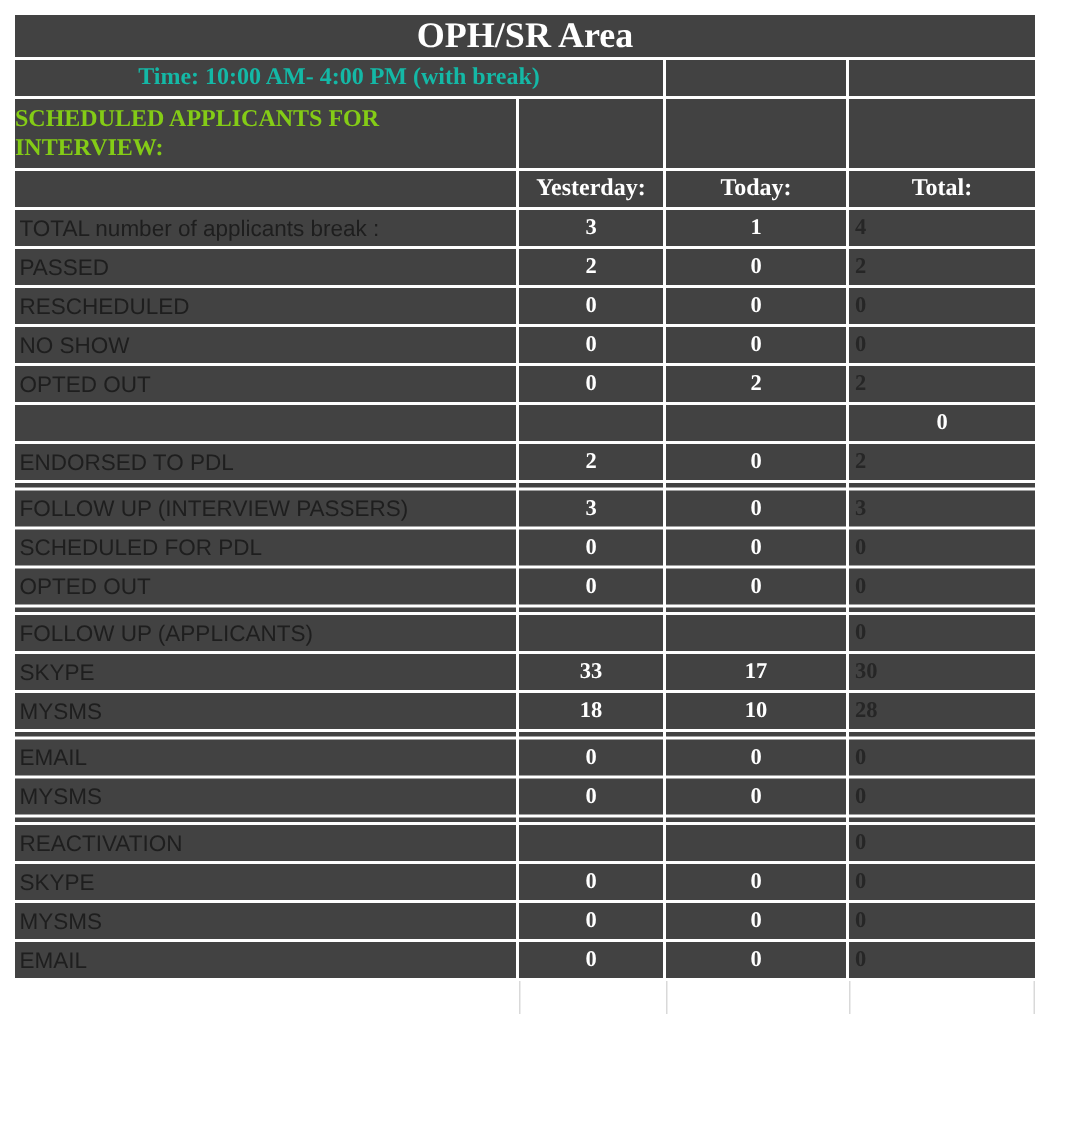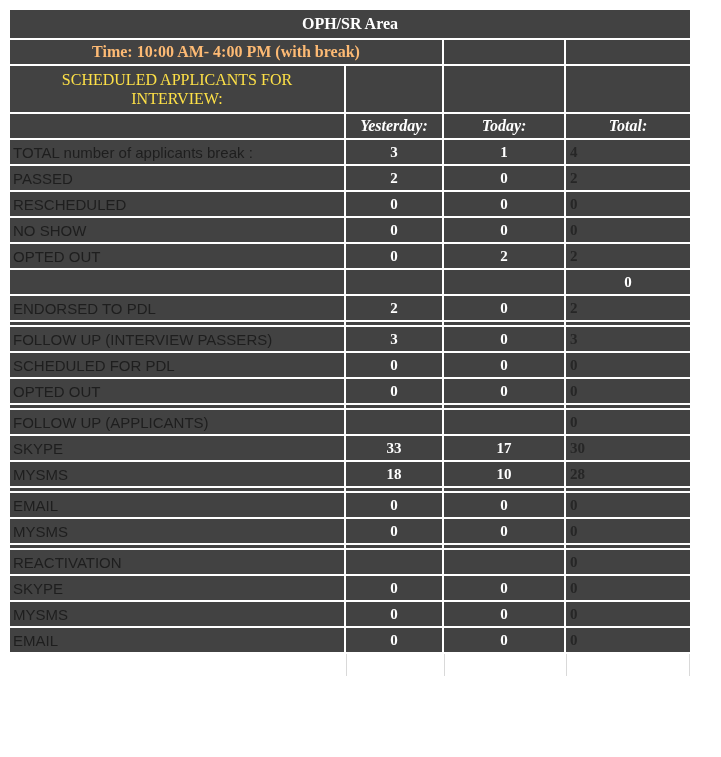--- a/index.html
+++ b/index.html
@@ -14,31 +14,31 @@
   td {
     background:#424242;
     height:24px;
     padding:0;
     overflow:hidden;
     white-space:nowrap;
     vertical-align:middle;
   }
   td.title-cell {
     height:28px; text-align:center;
-    font-weight:bold; font-size:16px; color:#ffffff;
+    font-weight:bold; font-size:24px; color:#ffffff;
   }
   td.time-cell {
-    text-align:center; font-weight:bold; font-size:16px; color:#fdba74;
+    text-align:center; font-weight:bold; font-size:16px; color:#14b8a6;
   }
   td.sched-cell {
-    height:46px; text-align:center; font-weight:normal;
-    font-size:16px; color:#fde047; white-space:normal; line-height:19px;
+    height:46px; font-weight:bold;
+    font-size:16px; color:#84cc16; white-space:normal; line-height:19px;
   }
   td.sched-cell .wrapbox { display:inline-block; max-width:280px; }
-  td.hdr { text-align:center; font-weight:bold; font-size:16px; color:#ffffff;font-style:italic; }
+  td.hdr { text-align:center; font-weight:bold; font-size:16px; color:#ffffff; }
   td.label {
     font-family:"Liberation Sans", sans-serif;
     font-size:15px; color:#1e1e1e; padding-left:3px;
   }
   td.val { text-align:center; font-weight:bold; font-size:15px; color:#ffffff; }
   td.total { font-weight:bold; font-size:15px; color:#262626; padding-left:4px; }
   td.total-white { text-align:center; font-weight:bold; font-size:15px; color:#ffffff; }
   tr.sep td { height:3px; }
   tr.footer td {
     background:#ffffff; height:22px; border:0;

